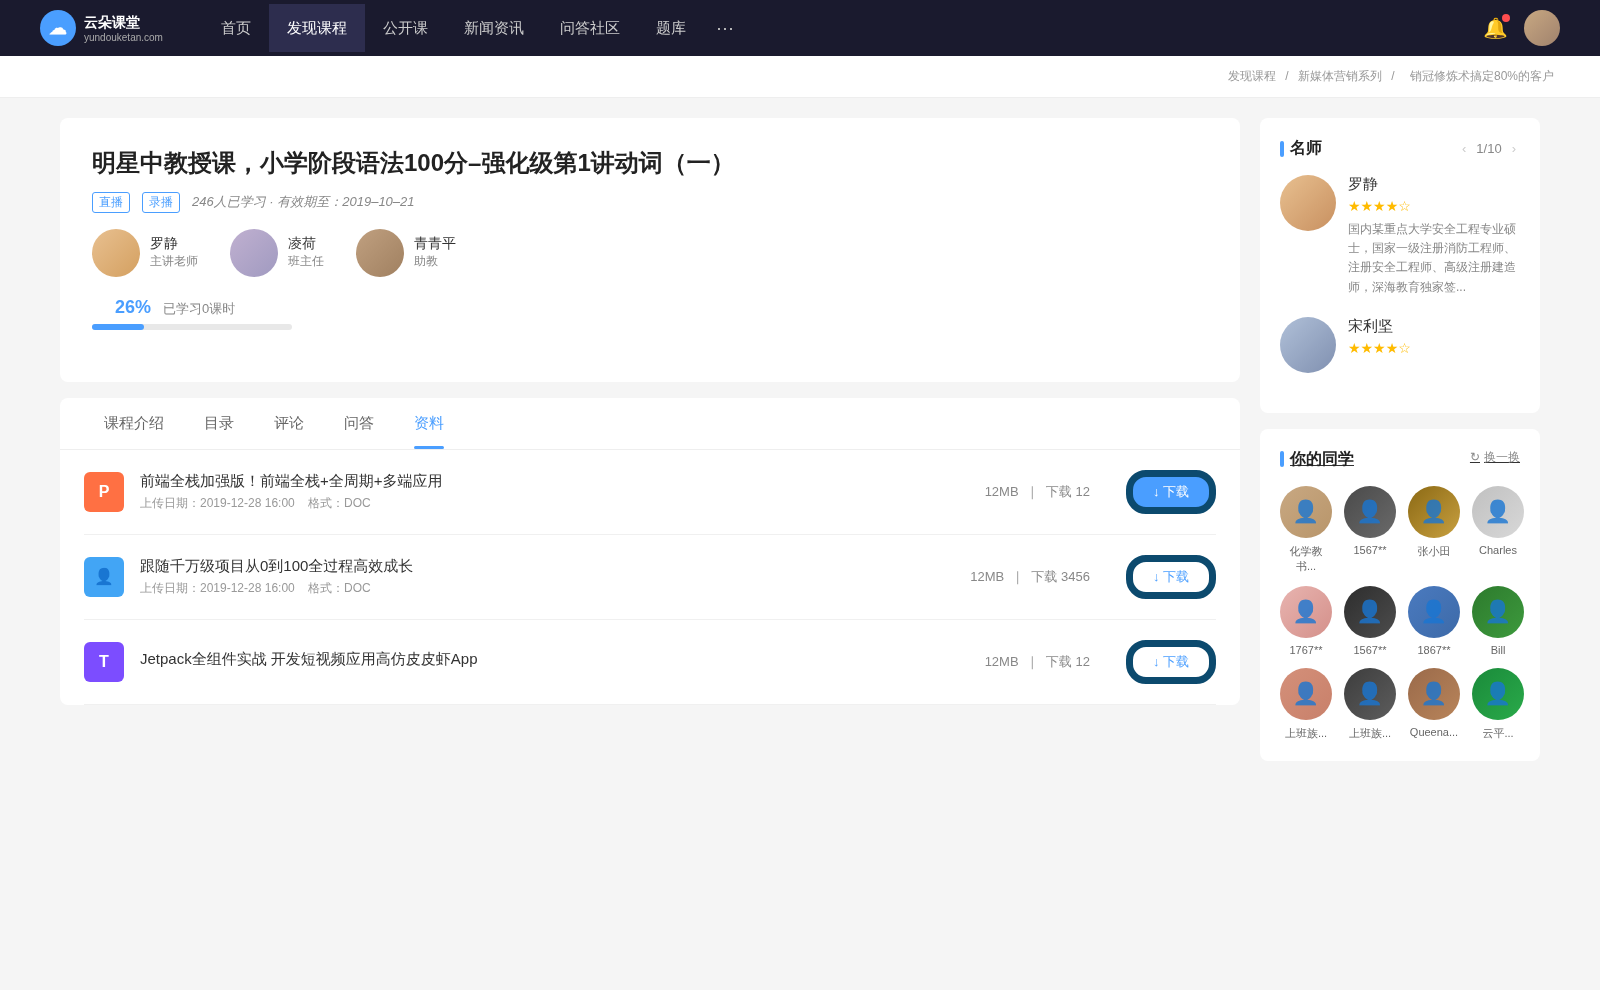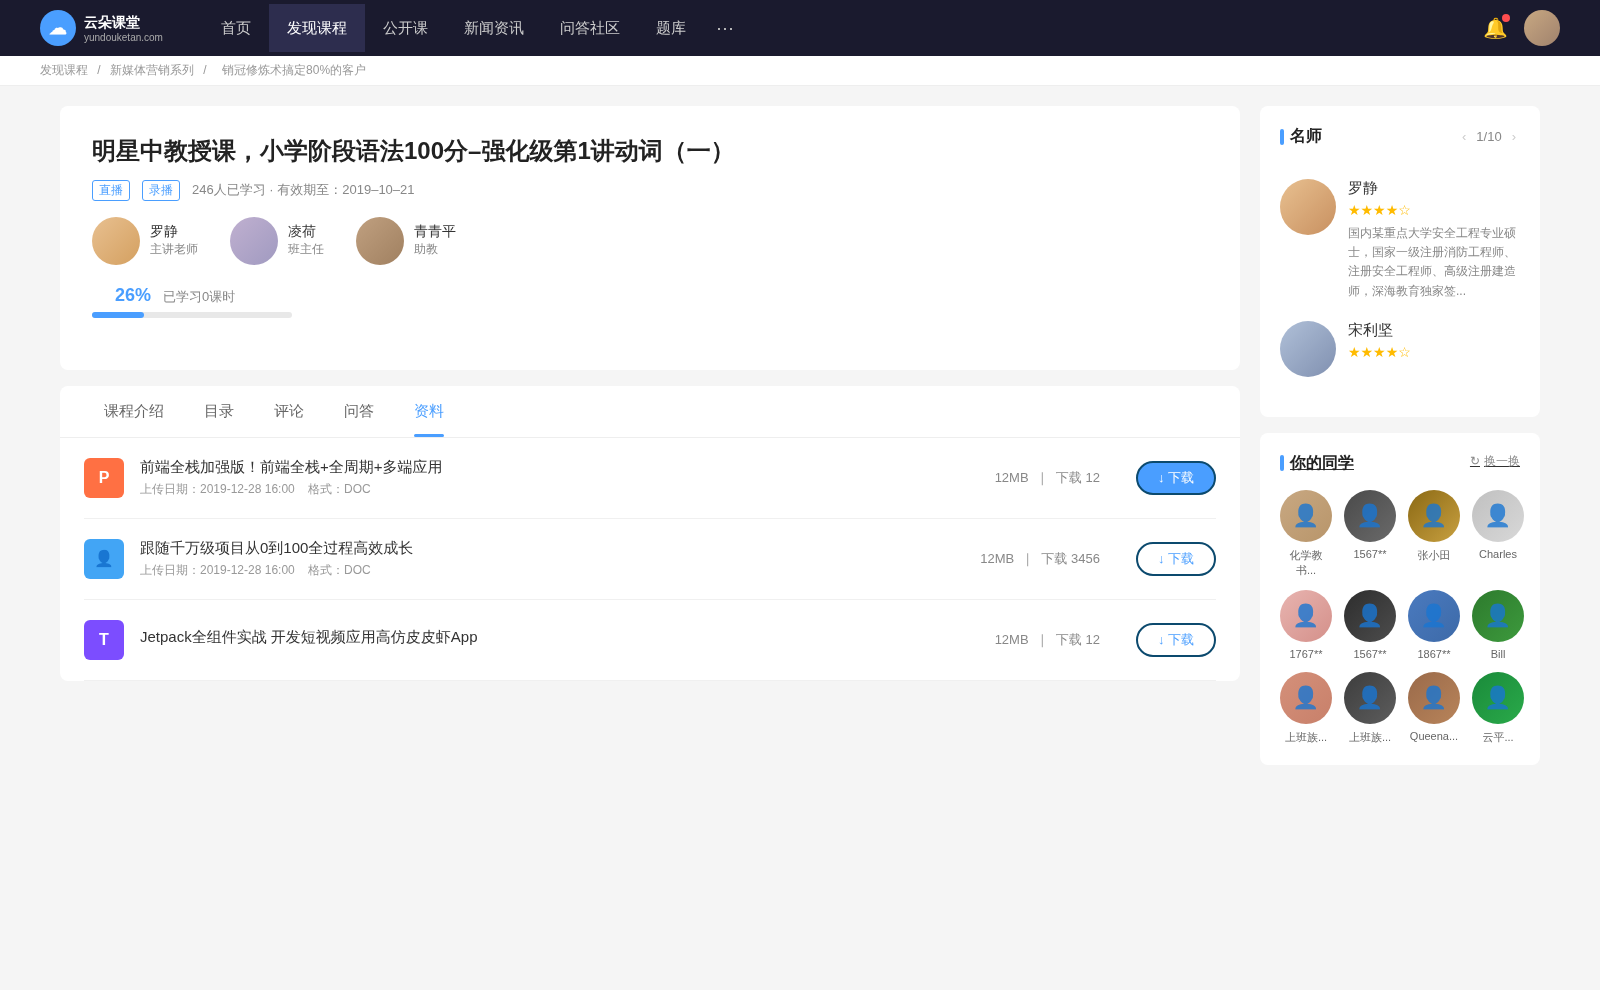--- a/index.html
+++ b/index.html
@@ -14,37 +14,37 @@
     .nav-item { color: #ccc; padding: 0 18px; height: 48px; display: flex; align-items: center; cursor: pointer; font-size: 15px; }
     .nav-item.active { background: #2d2d4e; color: white; }
     .nav-more { color: #ccc; padding: 0 12px; cursor: pointer; font-size: 18px; }
     .nav-right { margin-left: auto; display: flex; align-items: center; gap: 16px; }
     .nav-bell { color: #ccc; font-size: 20px; position: relative; cursor: pointer; }
     .nav-bell-dot { position: absolute; top: -2px; right: -2px; width: 8px; height: 8px; background: #ff4d4f; border-radius: 50%; }
     .nav-avatar { width: 36px; height: 36px; border-radius: 50%; background: #c8a882; overflow: hidden; cursor: pointer; }
     .nav-avatar-img { width: 100%; height: 100%; background: linear-gradient(135deg, #c8a882, #a0826d); }
 
     
-    .breadcrumb { background: white; padding: 6px 40px; font-size: 12px; color: #999; border-bottom: 1px solid #eee; }
+    .breadcrumb { background: white; padding: 12px 40px; font-size: 12px; color: #999; border-bottom: 1px solid #eee; text-align: right; }
     .breadcrumb a { color: #999; text-decoration: none; }
     .breadcrumb span { margin: 0 6px; }
 
     
     .main { display: flex; gap: 20px; padding: 20px 40px; max-width: 1560px; margin: 0 auto; }
     .content { flex: 1; min-width: 0; }
     .sidebar { width: 280px; flex-shrink: 0; }
 
     
     .course-card { background: white; border-radius: 8px; padding: 28px 32px; margin-bottom: 16px; }
     .course-title { font-size: 24px; font-weight: bold; color: #222; margin-bottom: 12px; line-height: 1.4; }
     .course-meta { display: flex; align-items: center; gap: 12px; margin-bottom: 16px; }
     .tag { border: 1px solid #4a9eff; color: #4a9eff; border-radius: 3px; padding: 1px 6px; font-size: 12px; }
     .tag.live { border-color: #4a9eff; color: #4a9eff; }
     .tag.record { border-color: #4a9eff; color: #4a9eff; }
-    .meta-text { color: #888; font-size: 13px; }
+    .meta-text { color: #888; font-size: 13px; font-style: italic; }
     .teachers { display: flex; align-items: center; gap: 32px; margin-bottom: 20px; }
     .teacher { display: flex; align-items: center; gap: 10px; }
     .teacher-avatar { width: 48px; height: 48px; border-radius: 50%; overflow: hidden; }
     .teacher-avatar-img { width: 100%; height: 100%; object-fit: cover; }
     .teacher-info .name { font-size: 14px; font-weight: 500; color: #333; }
     .teacher-info .role { font-size: 12px; color: #888; }
 
     
     .progress-section { margin-bottom: 24px; }
     .progress-sub { color: #888; font-size: 13px; display: inline; margin-left: 8px; }
@@ -68,26 +68,26 @@
     .resource-list { padding: 0 24px; }
     .resource-item { display: flex; align-items: center; padding: 20px 0; border-bottom: 1px solid #f0f0f0; gap: 16px; }
     .resource-icon { width: 40px; height: 40px; border-radius: 6px; display: flex; align-items: center; justify-content: center; color: white; font-weight: bold; font-size: 16px; flex-shrink: 0; }
     .resource-icon.orange { background: #ff7043; }
     .resource-icon.blue { background: #42a5f5; }
     .resource-icon.purple { background: #7c4dff; }
     .resource-info { flex: 1; min-width: 0; }
     .resource-name { font-size: 15px; color: #333; margin-bottom: 4px; }
     .resource-meta { font-size: 12px; color: #999; }
     .resource-stats { color: #888; font-size: 13px; white-space: nowrap; margin-right: 20px; }
-    .btn-download { border: 2px solid #0c4a6e; color: #4a9eff; background: white; border-radius: 20px; padding: 6px 20px; cursor: pointer; font-size: 13px; display: flex; align-items: center; gap: 6px; }
+    .btn-download { border: 7px solid #0c4a6e; color: #4a9eff; background: white; border-radius: 20px; padding: 6px 20px; cursor: pointer; font-size: 13px; display: flex; align-items: center; gap: 6px; }
     .btn-download.filled { background: #4a9eff; color: white; }
 
     
     .panel { background: white; border-radius: 8px; padding: 20px; margin-bottom: 16px; }
-    .panel-header { display: flex; align-items: center; justify-content: space-between; margin-bottom: 32px; }
+    .panel-header { display: flex; align-items: center; justify-content: space-between; margin-bottom: 16px; }
     .panel-title { font-size: 16px; font-weight: bold; color: #222; display: flex; align-items: center; gap: 6px; }
     .panel-title::before { content: ''; display: inline-block; width: 4px; height: 16px; background: #4a9eff; border-radius: 2px; }
     .panel-nav { display: flex; align-items: center; gap: 6px; color: #888; font-size: 13px; }
     .panel-nav-btn { cursor: pointer; padding: 2px 4px; color: #ccc; }
 
     
     .teacher-item { display: flex; gap: 12px; margin-bottom: 20px; }
     .teacher-item-avatar { width: 56px; height: 56px; border-radius: 50%; overflow: hidden; flex-shrink: 0; }
     .teacher-item-avatar-img { width: 100%; height: 100%; background: #ddd; }
     .teacher-item-info .t-name { font-size: 15px; font-weight: 500; margin-bottom: 4px; }

